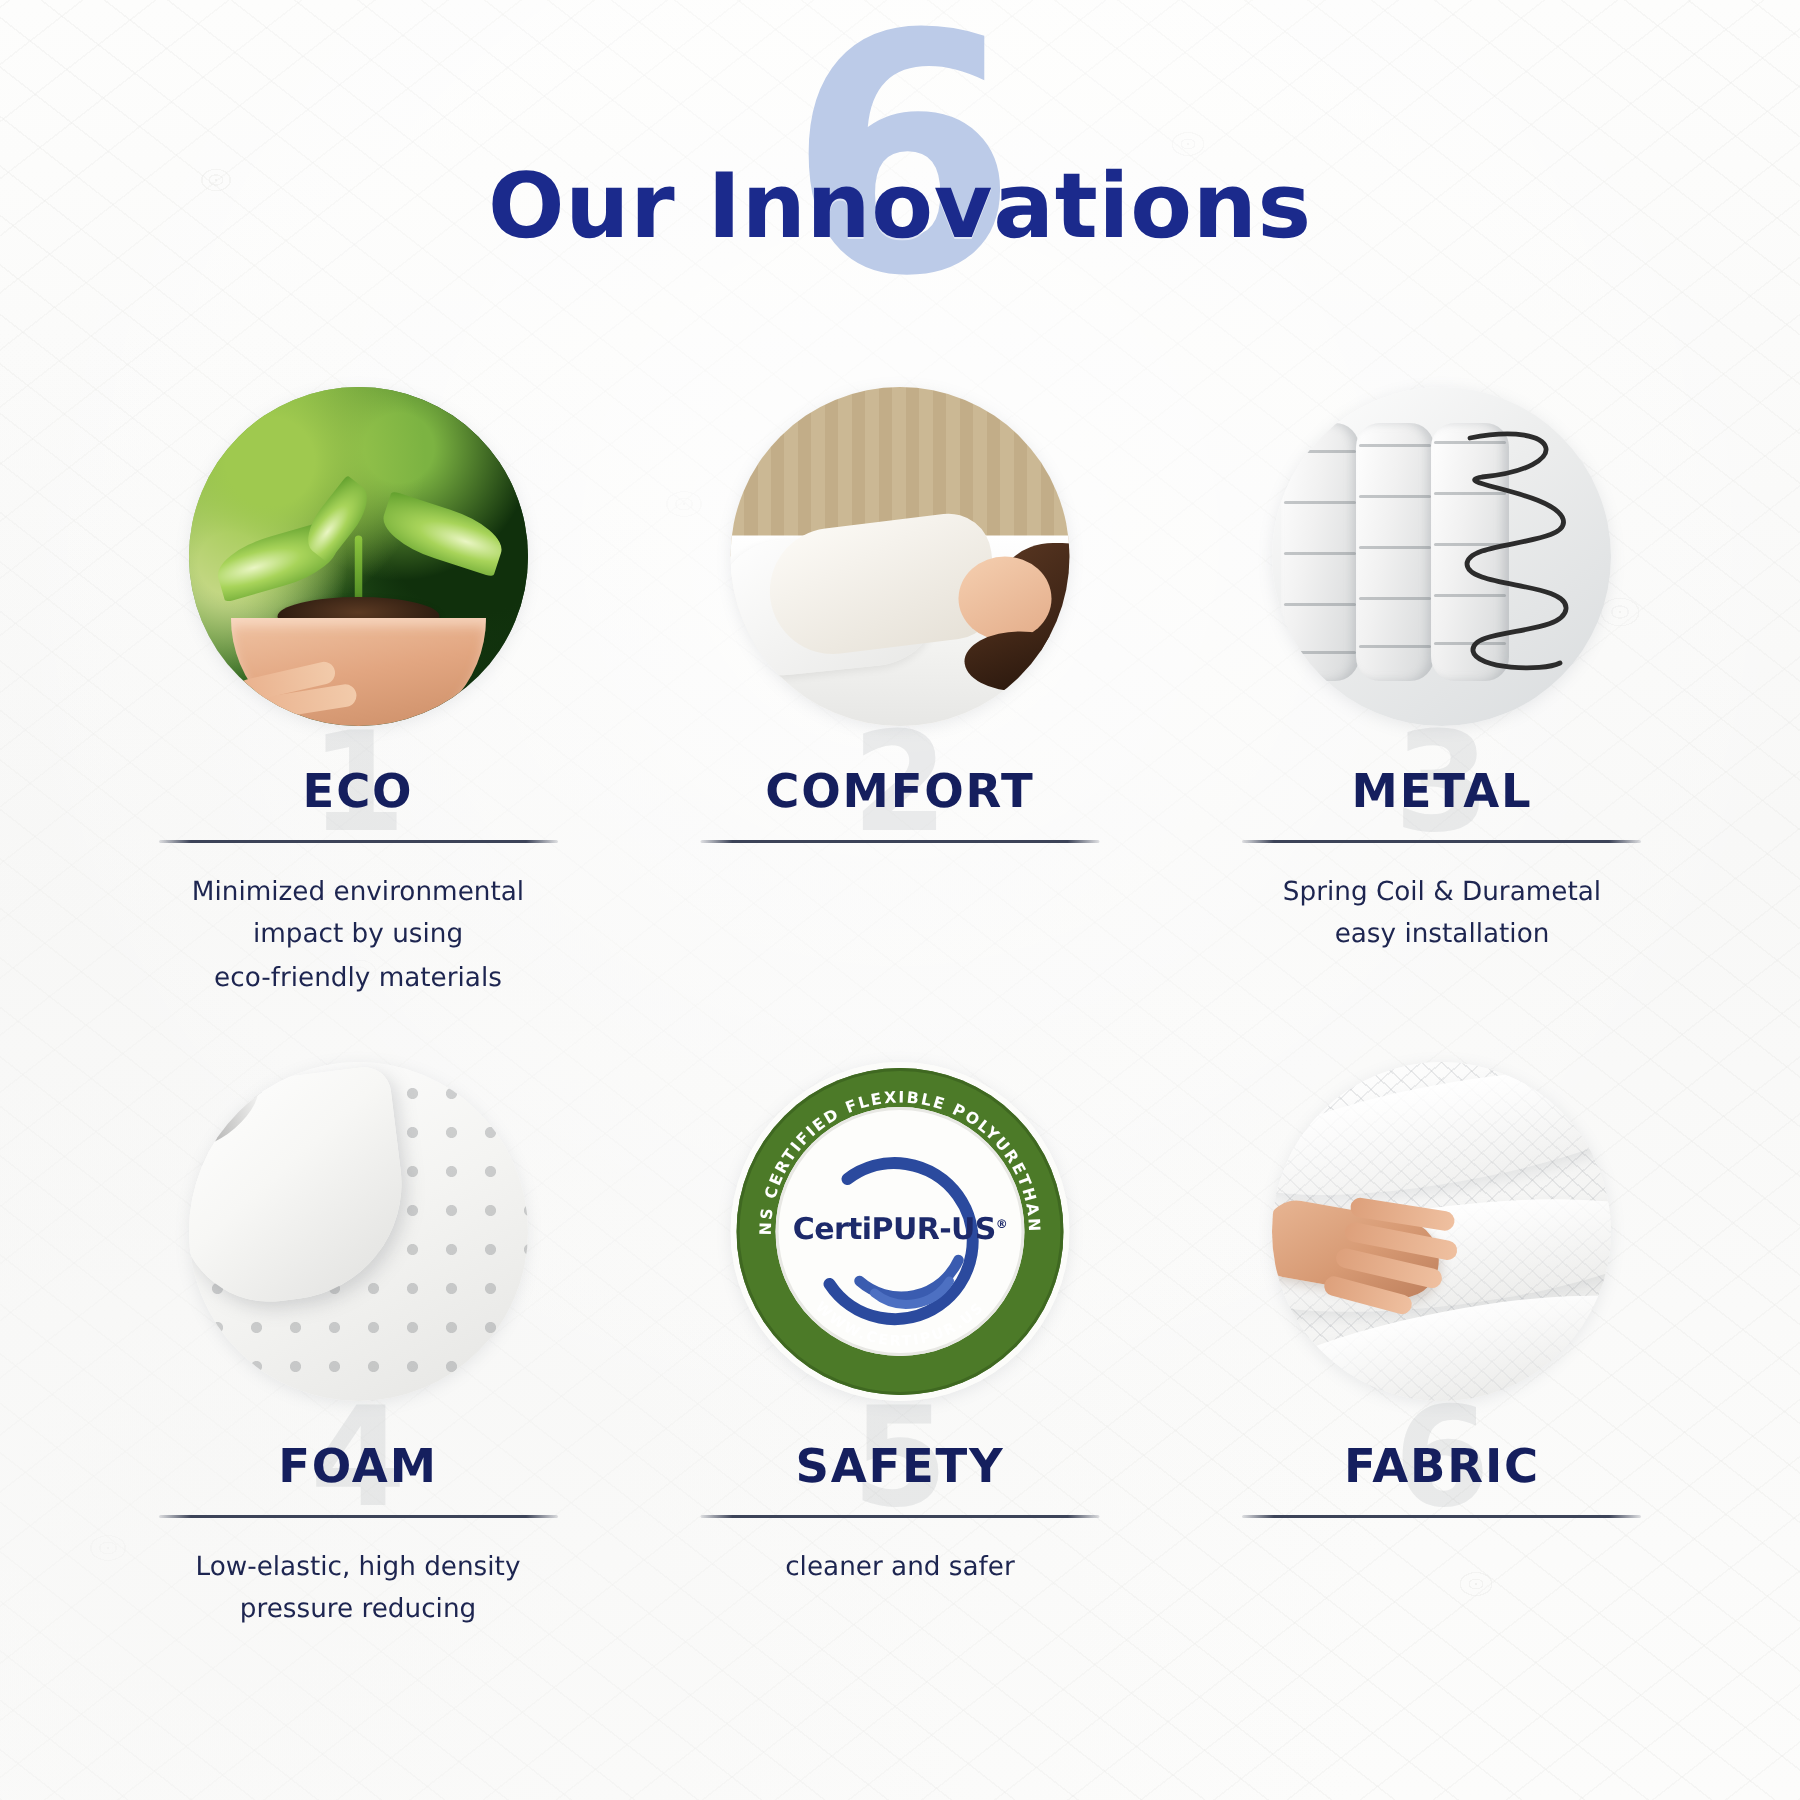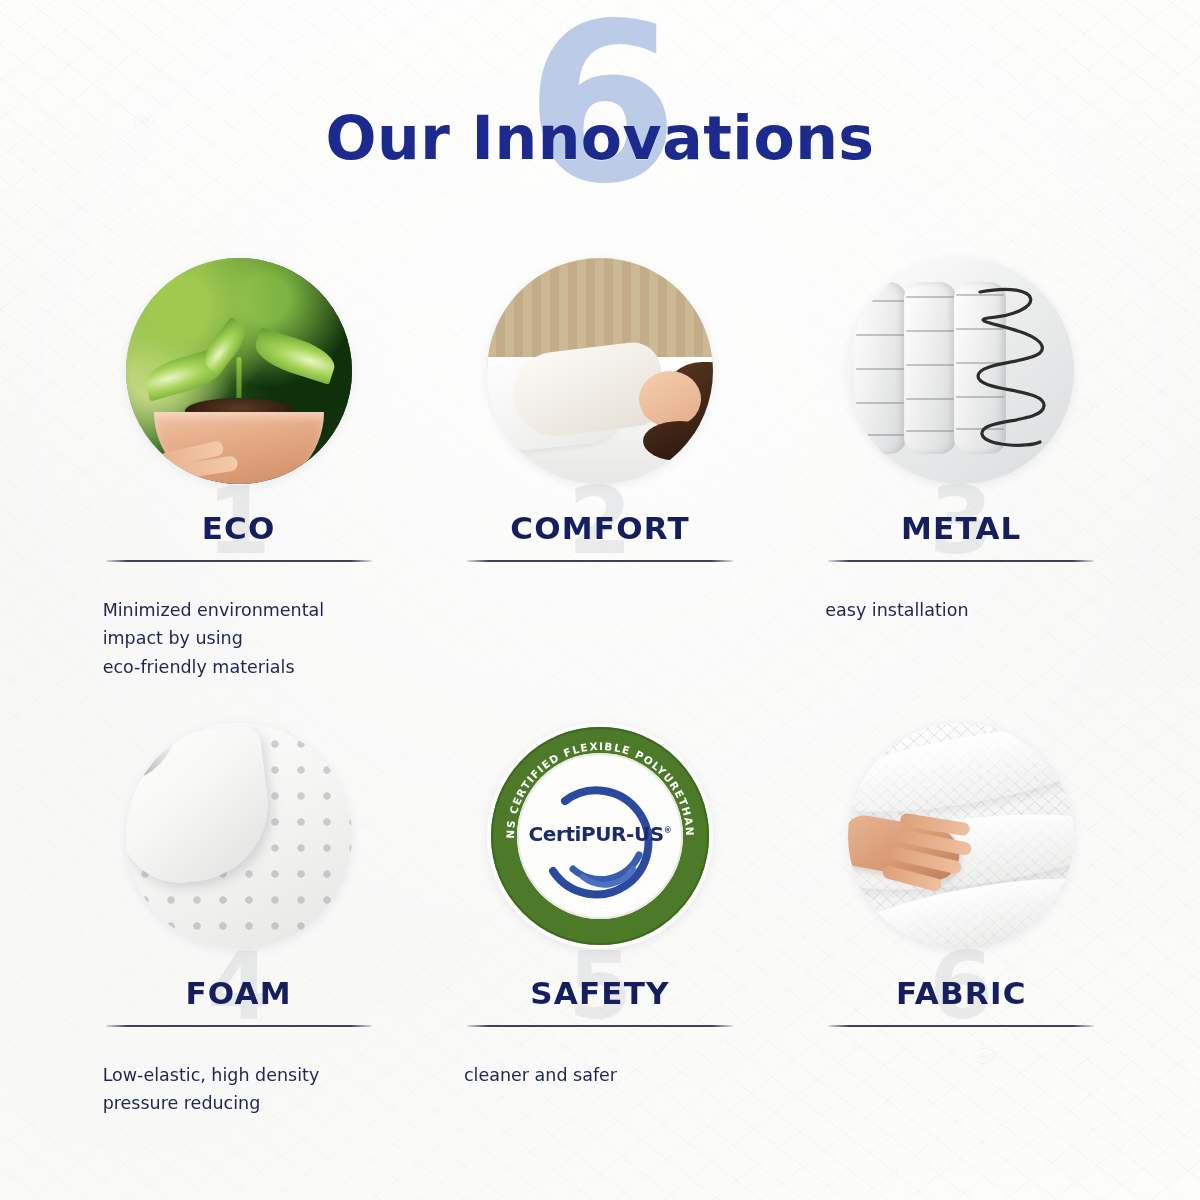--- a/index.html
+++ b/index.html
@@ -276,22 +276,23 @@
   }
   .divider {
     position:relative; z-index:1;
     margin-top:14px;
     width:266px; height:2px;
     background:linear-gradient(90deg,rgba(70,76,96,.15),#3c4358 8%,#3c4358 92%,rgba(70,76,96,.15));
     border-radius:2px;
   }
   .card-desc {
     position:relative; z-index:1;
-    margin-top:34px;
+    margin-top:19px;
     width:272px;
+    text-align:center;
     font-family:"DejaVu Sans", sans-serif;
     font-size:17.5px; font-weight:400;
     line-height:1.62;
     color:#1d2550;
   }
   .card-desc span { display:block; }
 </style>
 </head>
 <body>
 
@@ -390,20 +391,21 @@
               </svg>
             </div>
           </div>
         </div>
       </div>
       <div class="label-block">
         <div class="watermark-num">3</div>
         <div class="card-title">METAL</div>
         <div class="divider"></div>
         <div class="card-desc">
+          <span>Spring Coil &amp; Durametal</span>
           <span>easy installation</span>
         </div>
       </div>
     </div>
 
     <div class="card">
       <div class="thumb-wrap">
         <div class="thumb">
           <div class="img-foam">
             <div class="holes"></div>

